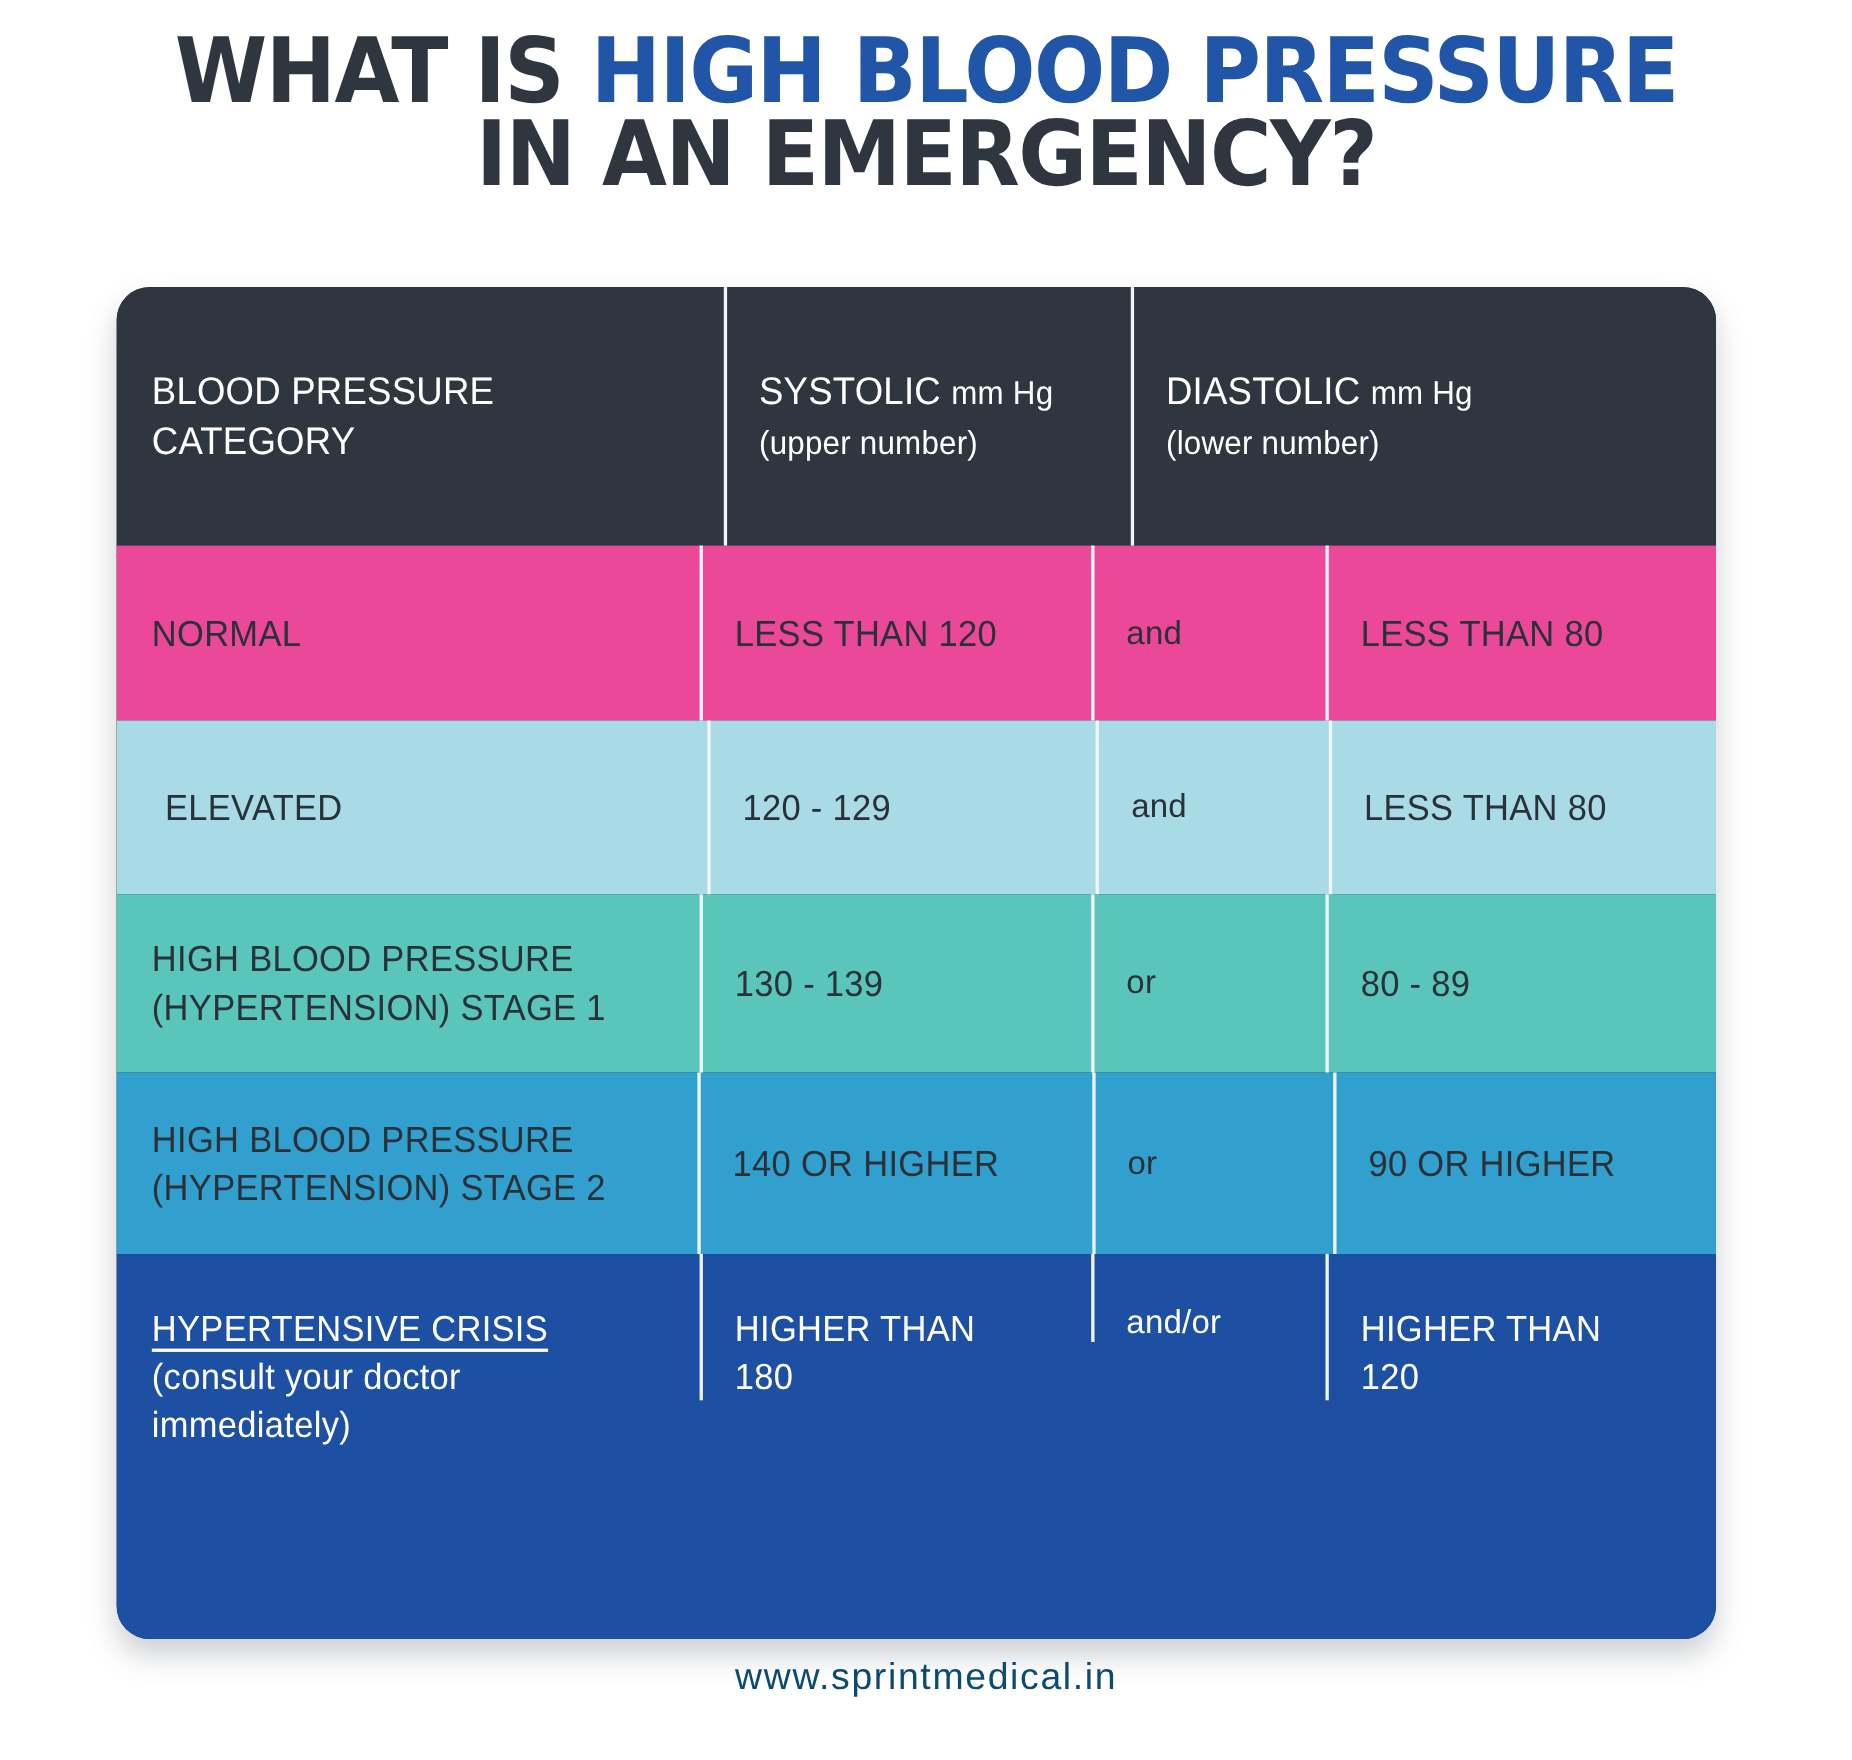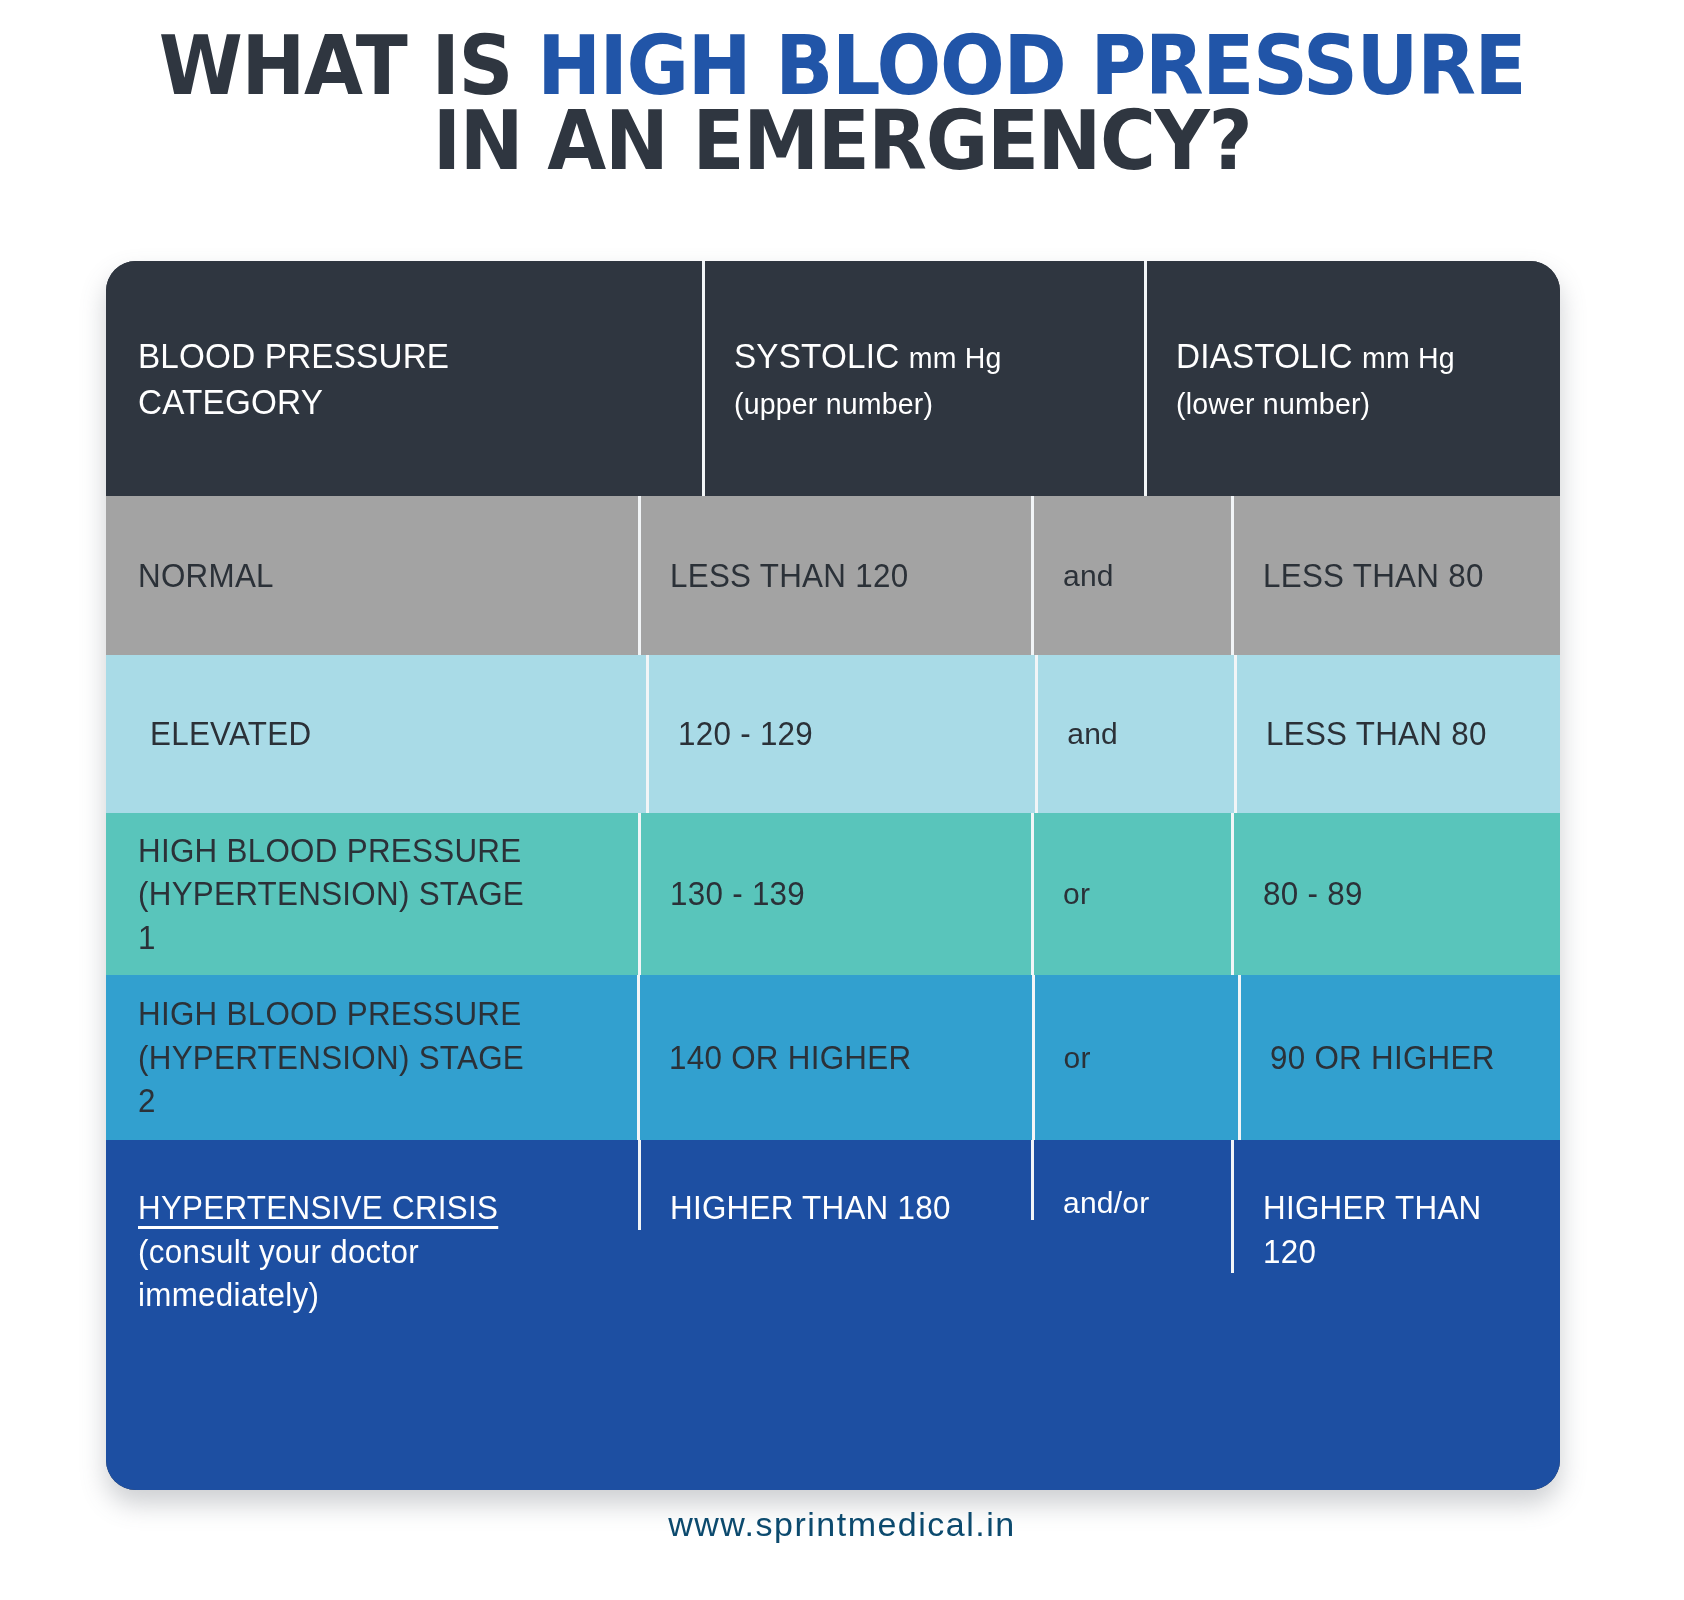--- a/index.html
+++ b/index.html
@@ -57,21 +57,21 @@
 
   .cell {
     box-sizing: border-box;
     padding: 0 32px;
     display: flex;
     align-items: center;
     position: relative;
   }
   
   .c1 { width: 552px; }
-  .c2 { width: 442px; margin-left: 44px; }
+  .c2 { width: 370px; }
   .c3 { width: 220px; }
   .c4 { width: 369px; }
 
   
   .c2::before, .c3::before, .c4::before {
     content: "";
     position: absolute;
     left: 0;
     top: 0;
     bottom: 0;
@@ -116,21 +116,21 @@
     transform: scaleX(0.95);
     transform-origin: left center;
   }
   .op-text {
     font-size: 30px;
     font-weight: 400;
     letter-spacing: 0.2px;
     color: #2b3138;
   }
 
-  .row-1 { height: 159px; background: #a3a3a3; text-align: right; }
+  .row-1 { height: 159px; background: #ec4899; text-align: right; }
   .row-2 { height: 158px; background: #a9dbe7; padding-left: 12px; }
   .row-3 { height: 162px; background: #59c5bb; }
   .row-4 { height: 165px; background: #32a0cf; gap: 10px; }
   .row-5 { height: 350px; background: #1d4fa2; align-items: flex-start; }
 
   .row-5 .cell { align-items: flex-start; padding-top: 46px; }
   .row-5 .data-text, .row-5 .op-text { color: #ffffff; }
 
   .crisis-title {
     text-decoration: underline;

